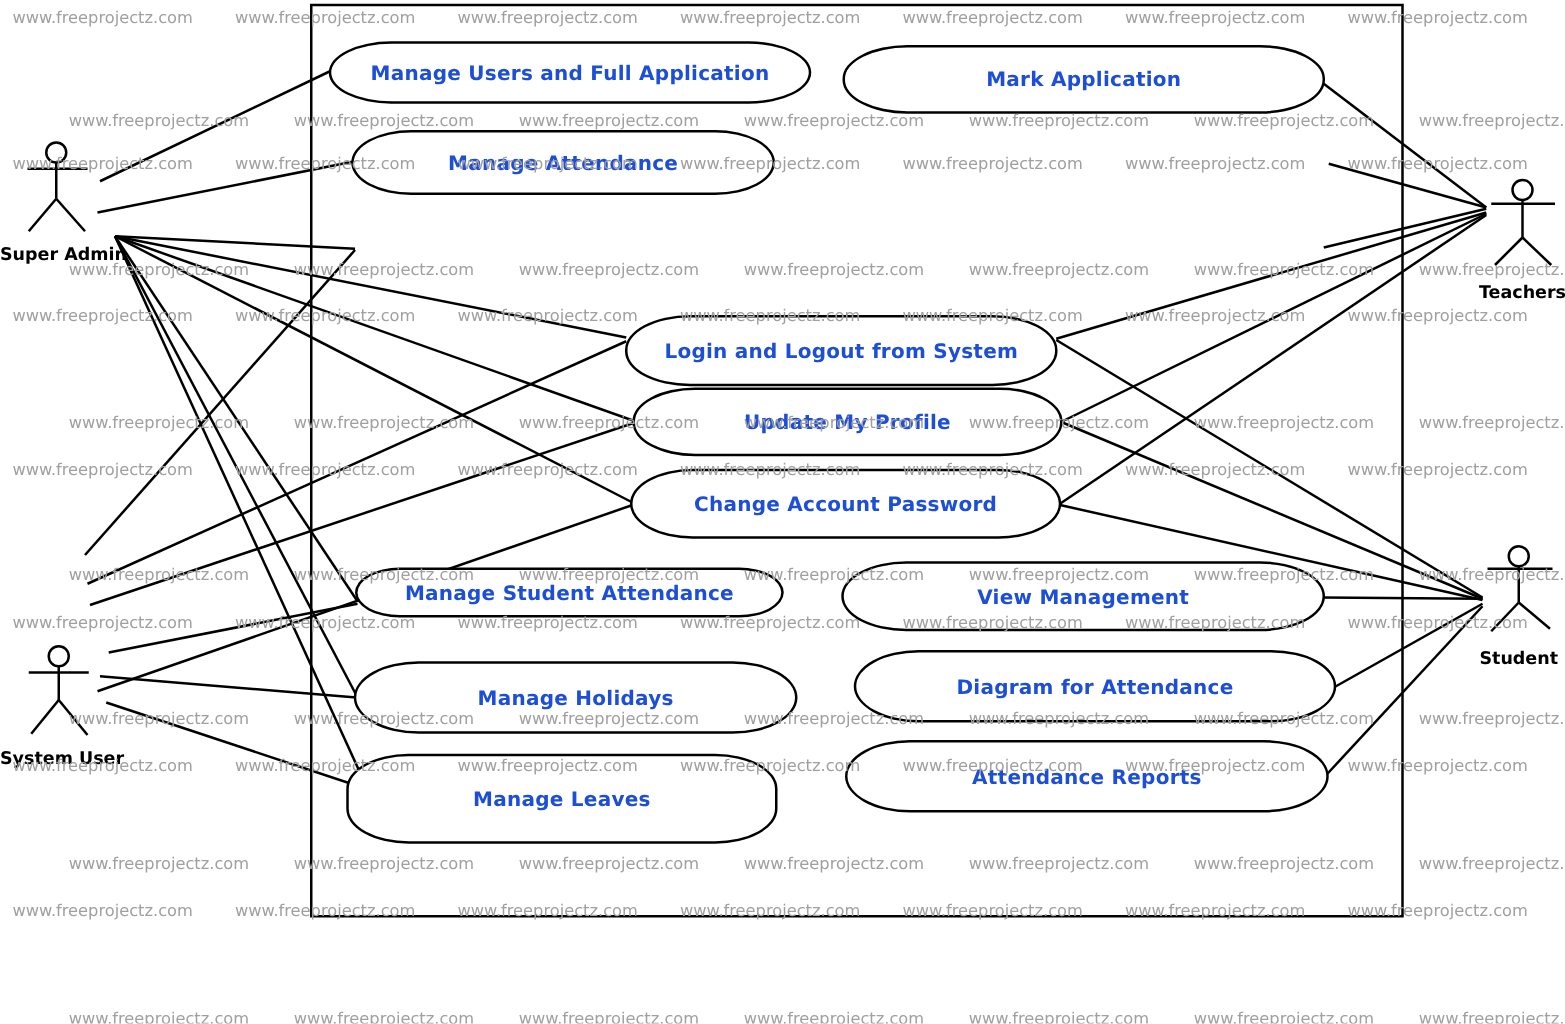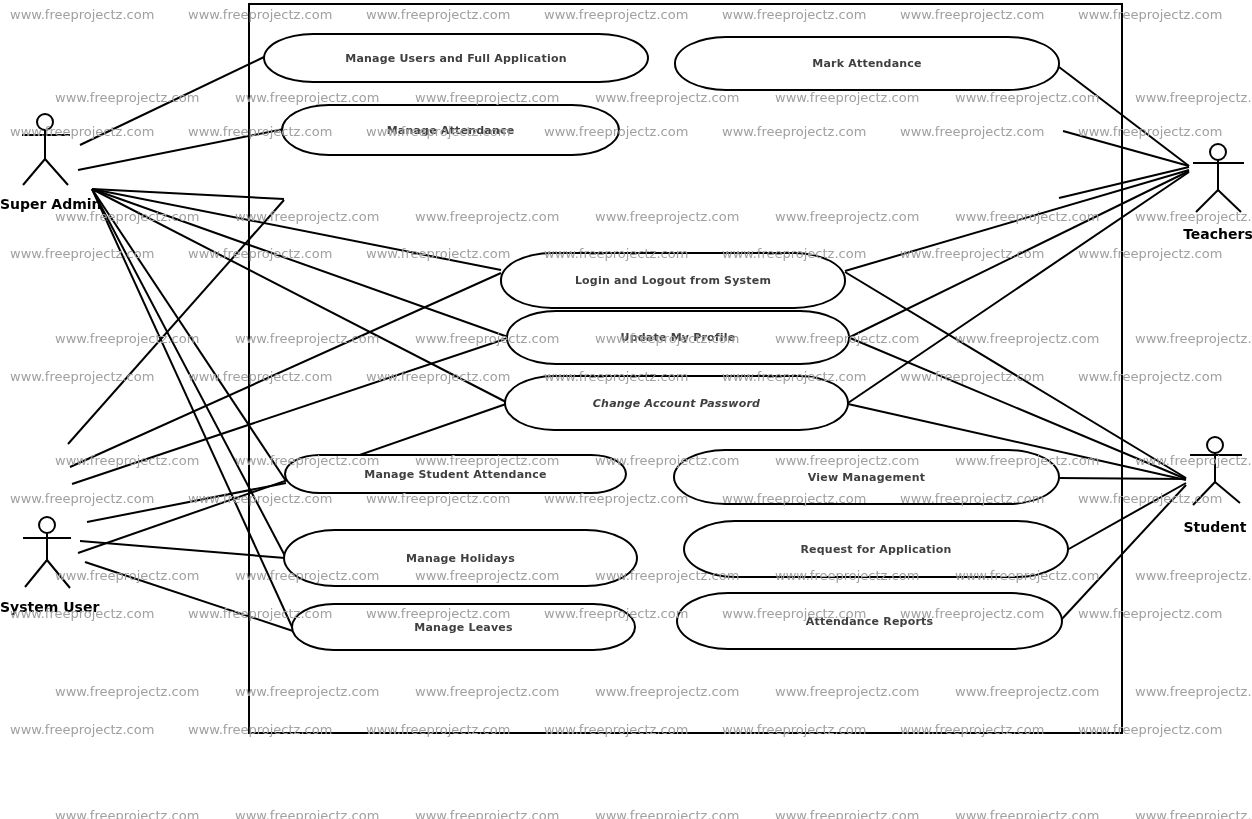--- a/index.html
+++ b/index.html
@@ -2,21 +2,21 @@
 <html><head>
 <meta charset="utf-8">
 <style>
   html,body{margin:0;padding:0;background:#fff;}
   #stage{position:relative;width:1252px;height:819px;background:#ffffff;overflow:hidden;
          font-family:"DejaVu Sans",sans-serif;}
   #diagram-svg{position:absolute;left:0;top:0;z-index:1;}
   #diagram-svg line, #diagram-svg rect, #diagram-svg circle{stroke:#000;stroke-width:2;fill:none;}
   .uc{position:absolute;z-index:2;box-sizing:border-box;background:#fff;border:2px solid #000;
       display:flex;align-items:center;justify-content:center;text-align:center;
-      font-weight:bold;font-size:11px;color:#404040;letter-spacing:.2px;}
+      font-weight:bold;font-size:16px;color:#1d4ed8;letter-spacing:.2px;}
   .actor-label{position:absolute;z-index:2;font-weight:bold;font-size:14px;color:#000;
       text-align:center;white-space:nowrap;}
   #title-box{position:absolute;z-index:2;left:312px;top:753px;width:771px;height:59px;
       box-sizing:border-box;border:2px solid #000;background:#fff;
       display:flex;align-items:center;justify-content:center;}
   #title-text{font-weight:bold;font-size:18px;letter-spacing:0px;color:#000;
       font-family:"DejaVu Sans",sans-serif;}
   #watermarks{position:absolute;left:0;top:0;width:100%;height:100%;z-index:3;pointer-events:none;}
   .wm{position:absolute;font-size:13px;color:#a0a0a0;white-space:nowrap;
       font-family:"DejaVu Sans",sans-serif;}
@@ -97,27 +97,27 @@
       <line x1="1190" y1="455" x2="1242" y2="455"></line>
       <line x1="1215" y1="482" x2="1193" y2="505"></line>
       <line x1="1215" y1="482" x2="1240" y2="503"></line>
     </g>
   </svg>
 
   <div class="uc" style="left:263px;top:33px;width:386px;height:50px;border-radius:50px/25px;">Manage Users and Full Application</div>
   <div class="uc" style="left:281px;top:104px;width:339px;height:52px;border-radius:48px/26px;">Manage Attendance</div>
   <div class="uc" style="left:500px;top:252px;width:346px;height:57px;border-radius:52px/28px;">Login and Logout from System</div>
   <div class="uc" style="left:506px;top:310px;width:344px;height:55px;border-radius:50px/27px;">Update My Profile</div>
-  <div class="uc" style="left:504px;top:375px;width:345px;height:56px;border-radius:50px/28px;font-style:italic;">Change Account Password</div>
+  <div class="uc" style="left:504px;top:375px;width:345px;height:56px;border-radius:50px/28px;">Change Account Password</div>
   <div class="uc" style="left:284px;top:454px;width:343px;height:40px;border-radius:50px/28px;">Manage Student Attendance</div>
   <div class="uc" style="left:283px;top:529px;width:355px;height:58px;border-radius:52px/29px;">Manage Holidays</div>
-  <div class="uc" style="left:291px;top:603px;width:345px;height:48px;border-radius:50px/28px;">Manage Leaves</div>
-  <div class="uc" style="left:674px;top:36px;width:386px;height:55px;border-radius:52px/27px;">Mark Attendance</div>
+  <div class="uc" style="left:277px;top:603px;width:345px;height:72px;border-radius:50px/28px;">Manage Leaves</div>
+  <div class="uc" style="left:674px;top:36px;width:386px;height:55px;border-radius:52px/27px;">Mark Application</div>
   <div class="uc" style="left:673px;top:449px;width:387px;height:56px;border-radius:52px/28px;">View Management</div>
-  <div class="uc" style="left:683px;top:520px;width:386px;height:58px;border-radius:52px/29px;">Request for Application</div>
+  <div class="uc" style="left:683px;top:520px;width:386px;height:58px;border-radius:52px/29px;">Diagram for Attendance</div>
   <div class="uc" style="left:676px;top:592px;width:387px;height:58px;border-radius:52px/29px;">Attendance Reports</div>
 
   <div class="actor-label" style="left:0px;top:196px;width:94px;">Super Admin</div>
   <div class="actor-label" style="left:0px;top:599px;width:94px;">System User</div>
   <div class="actor-label" style="left:1182px;top:226px;width:72px;">Teachers</div>
   <div class="actor-label" style="left:1180px;top:519px;width:70px;">Student</div>
 
 
   <div id="watermarks">
       <span class="wm" style="left: 10px; top: 7px;">www.freeprojectz.com</span>

